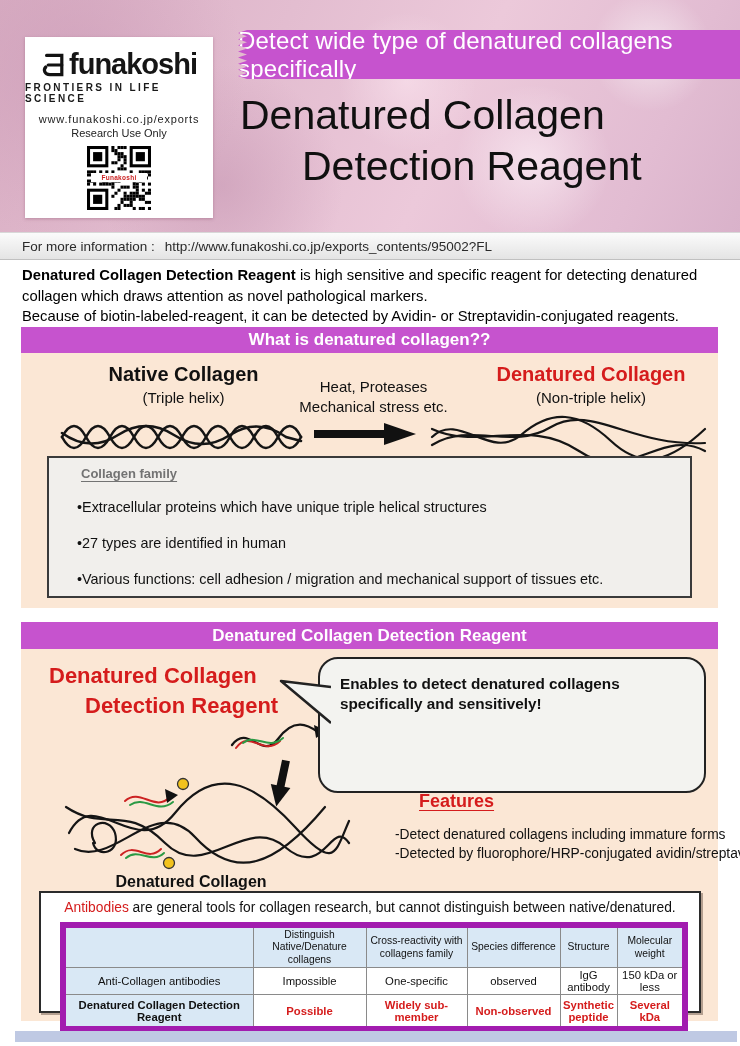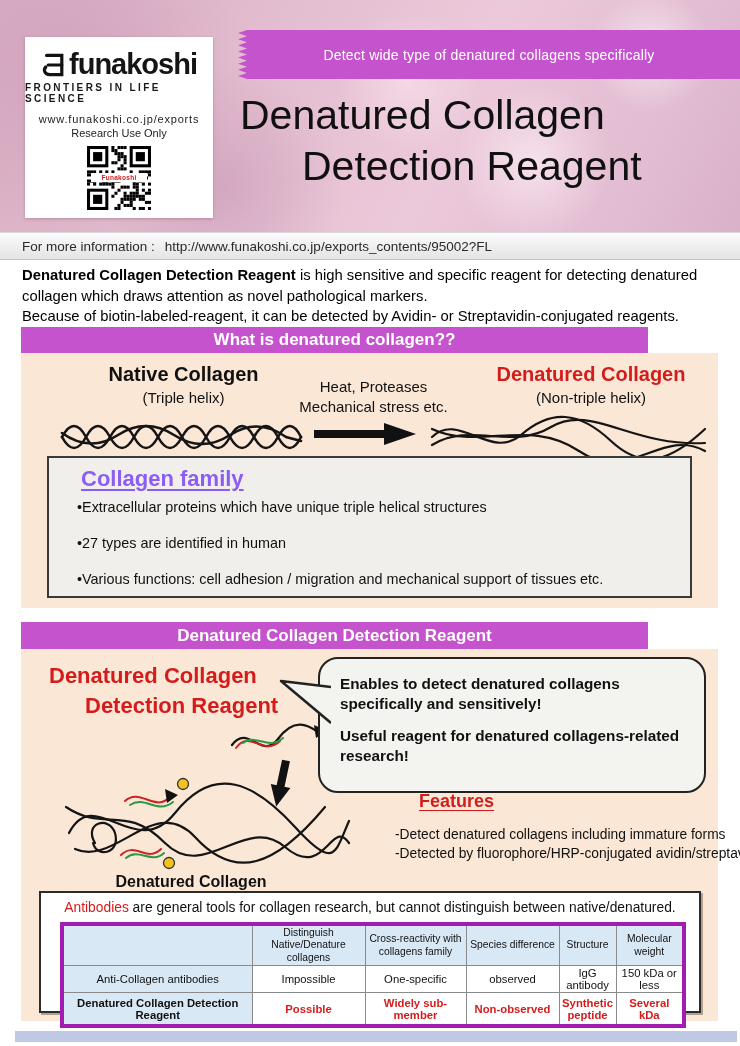--- a/index.html
+++ b/index.html
@@ -23,52 +23,52 @@
   .tagline{font-size:10px;font-weight:bold;color:#1a1a1a;letter-spacing:2.4px;margin-top:3px;}
   .logo-url{font-size:11px;color:#222;letter-spacing:.8px;margin-top:9px;}
   .logo-note{font-size:11px;color:#222;margin-top:2px;}
   .qr-wrap{position:relative;width:64px;height:64px;margin-top:7px;}
   .qr-label{position:absolute;left:4px;right:4px;top:27px;height:9px;background:#fff;
     font-size:6.5px;font-weight:bold;color:#c22;display:flex;align-items:center;justify-content:center;letter-spacing:.3px;}
 
   .ribbon{left:238px;top:30px;width:502px;height:49px;background:#c653ce;
     display:flex;align-items:center;justify-content:center;
     clip-path:polygon(100% 0,100% 100%,9px 100%,0 93.75%,9px 87.5%,0 81.25%,9px 75%,0 68.75%,9px 62.5%,0 56.25%,9px 50%,0 43.75%,9px 37.5%,0 31.25%,9px 25%,0 18.75%,9px 12.5%,0 6.25%,9px 0);}
-  .ribbon span{color:#fff;font-size:14px;letter-spacing:.2px;}
+  .ribbon span{color:#fff;font-size:24px;letter-spacing:.2px;}
   .main-title{left:240px;top:90px;width:500px;color:#101010;font-size:41px;line-height:51px;}
   .main-title .t2{padding-left:62px;}
 
   
   .info-bar{left:0;top:232px;width:740px;height:28px;
     background:linear-gradient(#fbfbfb,#e4e4e4);border-top:1px solid #d8d8d8;border-bottom:1px solid #c0c0c0;
     display:flex;align-items:center;font-size:13.5px;color:#2a2a2a;box-sizing:border-box;padding-left:22px;gap:10px;}
 
   
   .intro{left:0;top:262px;width:740px;box-sizing:border-box;padding:3px 14px 0 22px;
     font-size:14.8px;line-height:1.4;color:#000;}
   .intro p{margin:0;}
 
   
-  .sec-head{left:21px;width:627px;background:#c653ce;color:#fff;font-weight:bold;
+  .sec-head{left:21px;width:697px;background:#c653ce;color:#fff;font-weight:bold;
     display:flex;align-items:center;justify-content:center;}
   .sec1-head{top:327px;height:26px;font-size:17px;}
   .sec2-head{top:622px;height:27px;font-size:17px;}
   .sec-body{left:21px;width:697px;background:#fbe7d5;}
   .sec1-body{top:353px;height:255px;}
   .sec2-body{top:649px;height:372px;}
 
   
   .native-block{left:55px;top:10px;width:215px;text-align:center;}
   .cause-block{left:255px;top:24px;width:195px;text-align:center;font-size:15px;line-height:1.35;color:#111;}
   .denat-block{left:455px;top:10px;width:230px;text-align:center;}
   .col-title{font-size:20px;font-weight:bold;color:#111;}
   .col-title.red{color:#d51c1c;}
   .col-sub{font-size:15px;color:#111;margin-top:3px;}
   .family-box{left:26px;top:103px;width:645px;height:142px;background:#f1efec;border:2px solid #3a3a3a;box-sizing:border-box;}
-  .family-heading{position:absolute;left:32px;top:8px;font-size:22px;font-weight:bold;color:#8b5cf6;
+  .family-heading{position:absolute;left:32px;top:8px;font-size:13px;font-weight:bold;color:#737373;
     text-decoration:underline;text-underline-offset:3px;}
   .family-bullet{position:absolute;left:28px;font-size:14.4px;color:#111;}
 
   
   .reagent-name{left:28px;top:12px;font-size:22px;font-weight:bold;color:#d51c1c;line-height:30px;}
   .reagent-name .t2{padding-left:36px;}
   .bubble{left:297px;top:8px;width:388px;height:136px;background:#f3f3f0;border:2.5px solid #222;
     border-radius:20px;box-sizing:border-box;padding:15px 24px 0 20px;}
   .bubble p{margin:0 0 13px 0;font-size:15.3px;font-weight:bold;color:#111;line-height:1.28;}
   .tangle-caption{left:55px;top:224px;width:230px;text-align:center;font-size:16px;font-weight:bold;color:#111;}
@@ -76,21 +76,21 @@
     text-decoration:underline;text-underline-offset:3px;}
   .features-list{left:374px;top:176px;width:335px;font-size:13.8px;color:#111;line-height:1.4;white-space:nowrap;}
 
   
   .claims-box{left:18px;top:242px;width:662px;height:122px;background:#fff;border:2px solid #2b2b2b;
     box-sizing:border-box;box-shadow:2px 2px 0 rgba(90,70,60,.45);}
   .claims-title{position:absolute;left:0;right:0;top:7px;text-align:center;font-size:13.8px;color:#111;}
   .claims-title .red{color:#d51c1c;}
   table.cmp{position:absolute;left:19px;top:29px;width:622px;border-collapse:collapse;table-layout:fixed;}
   table.cmp td{border:1px solid #8a8a8a;text-align:center;vertical-align:middle;padding:1px 2px;color:#111;}
-  table.cmp{border:4px solid #a21caf;}
+  table.cmp{border:6px solid #a21caf;}
   td.hdr{background:#d9e8f5;font-size:10.3px;line-height:1.2;white-space:pre-line;height:28px;}
   td.rowlab{background:#d9e8f5;font-size:11.3px;}
   tr.r1 td{font-size:11.3px;height:23px;background:#fff;}
   tr.r1 td.rowlab{background:#d9e8f5;}
   tr.r2 td{font-size:11.3px;font-weight:bold;color:#d51c1c;height:29px;background:#fff;}
   tr.r2 td.rowlab{background:#d9e8f5;color:#111;}
 
   .bottom-bar{left:15px;top:1031px;width:722px;height:11px;background:#bfc9e3;}
 
   svg{display:block;}
@@ -345,21 +345,20 @@
       <svg width="34" height="50" viewBox="0 0 34 50">
         <g transform="rotate(12 17 25)" fill="#111">
           <rect x="13" y="1" width="8" height="28"></rect>
           <polygon points="7,27 27,27 17,48"></polygon>
         </g>
       </svg>
     </div>
 
     <div class="abs bubble">
       <p>Enables to detect denatured collagens specifically and sensitively!</p>
-      <p>Useful reagent for denatured collagens-related research!</p>
     </div>
     <div class="abs" style="left:258px;top:30px;z-index:3;">
       <svg width="52" height="54" viewBox="0 0 52 54">
         <path d="M52,8 L2,2 L52,44" fill="#f3f3f0" stroke="#222" stroke-width="2.5" stroke-linejoin="round"></path>
       </svg>
     </div>
 
     <div class="abs" style="left:42px;top:122px;">
       <svg width="290" height="100" viewBox="0 0 290 100" fill="none" stroke-linecap="round">
         <g stroke="#151515" stroke-width="2.2">

